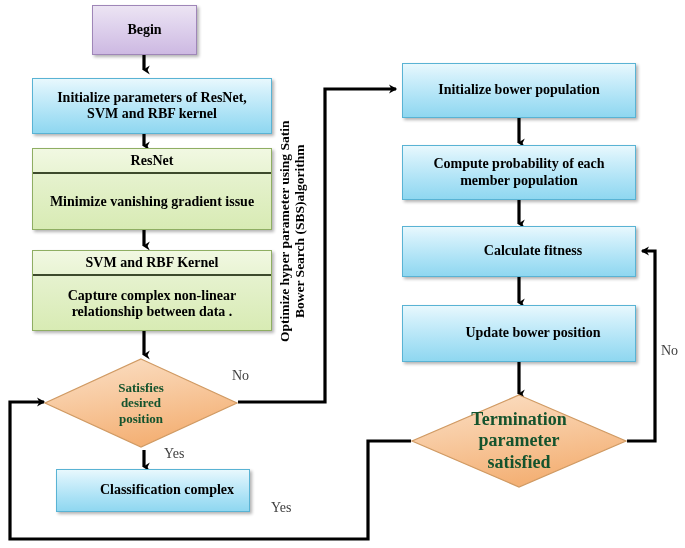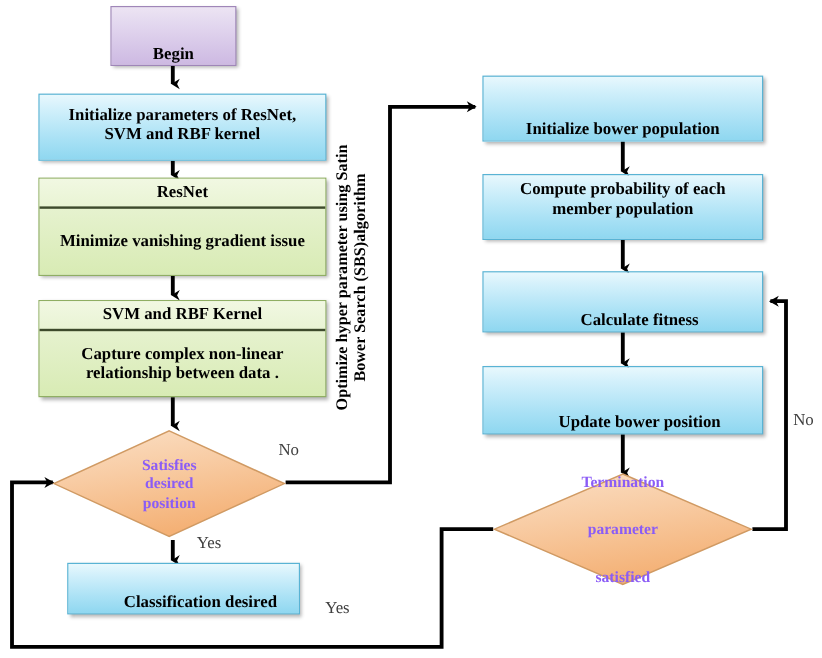--- a/index.html
+++ b/index.html
@@ -14,21 +14,21 @@
     background: #ffffff;
     font-family: "Liberation Serif", "DejaVu Serif", serif;
     overflow: hidden;
   }
   .node {
     position: absolute;
     box-sizing: border-box;
     display: flex;
     flex-direction: column;
     align-items: center;
-    justify-content: flex-end;
+    justify-content: center;
     text-align: center;
     font-weight: bold;
     color: #000000;
     line-height: 1.15;
   }
   .box {
     border: 1px solid #5aa9c4;
     box-shadow: 2px 2px 3px rgba(0,0,0,0.30);
   }
   .box-blue {
@@ -82,21 +82,21 @@
     left: 0;
     top: 0;
     width: 100%;
     height: 100%;
     display: flex;
     flex-direction: column;
     align-items: center;
     justify-content: center;
     text-align: center;
     font-weight: bold;
-    color: #8b5cf6;
+    color: #14532d;
     line-height: 1.18;
     pointer-events: none;
   }
   .edge-label {
     position: absolute;
     font-weight: normal;
     color: #404040;
     white-space: nowrap;
   }
   .vlabel {
@@ -194,21 +194,21 @@
       <polygon points="97,1 193,45 97,89 1,45" fill="url(#orangeGrad1)" stroke="#d09a63" stroke-width="1.2"></polygon>
     </svg>
     <div class="diamond-label" style="font-size:13px;">
       <span>Satisfies</span>
       <span>desired</span>
       <span>position</span>
     </div>
   </div>
 
   <div class="node box box-blue" style="left:56px; top:469px; width:194px; height:43px; font-size:14px;">
-    <span>Classification desired</span>
+    <span>Classification complex</span>
   </div>
 
   <div class="node box box-blue" style="left:402px; top:63px; width:234px; height:55px; font-size:14px; padding:0 8px;">
     <span>Initialize bower population</span>
   </div>
 
   <div class="node box box-blue" style="left:402px; top:145px; width:234px; height:55px; font-size:14px; padding:16px 10px;">
     <span>Compute probability of  each member population</span>
   </div>
 
@@ -224,21 +224,21 @@
     <svg width="216" height="94" viewBox="0 0 216 94">
       <defs>
         <linearGradient id="orangeGrad2" x1="0" y1="0" x2="0.35" y2="1">
           <stop offset="0%" stop-color="#fbe0c6"></stop>
           <stop offset="45%" stop-color="#f8cca4"></stop>
           <stop offset="100%" stop-color="#f4b176"></stop>
         </linearGradient>
       </defs>
       <polygon points="108,1 215,47 108,93 1,47" fill="url(#orangeGrad2)" stroke="#d09a63" stroke-width="1.2"></polygon>
     </svg>
-    <div class="diamond-label" style="font-size:13px;justify-content:space-between;">
+    <div class="diamond-label" style="font-size:18px;">
       <span>Termination</span>
       <span>parameter</span>
       <span>satisfied</span>
     </div>
   </div>
 
   <div class="edge-label" style="left:232px; top:368px; font-size:14px;">No</div>
   <div class="edge-label" style="left:164px; top:446px; font-size:14px;">Yes</div>
   <div class="edge-label" style="left:661px; top:343px; font-size:14px;">No</div>
   <div class="edge-label" style="left:271px; top:500px; font-size:14px;">Yes</div>

